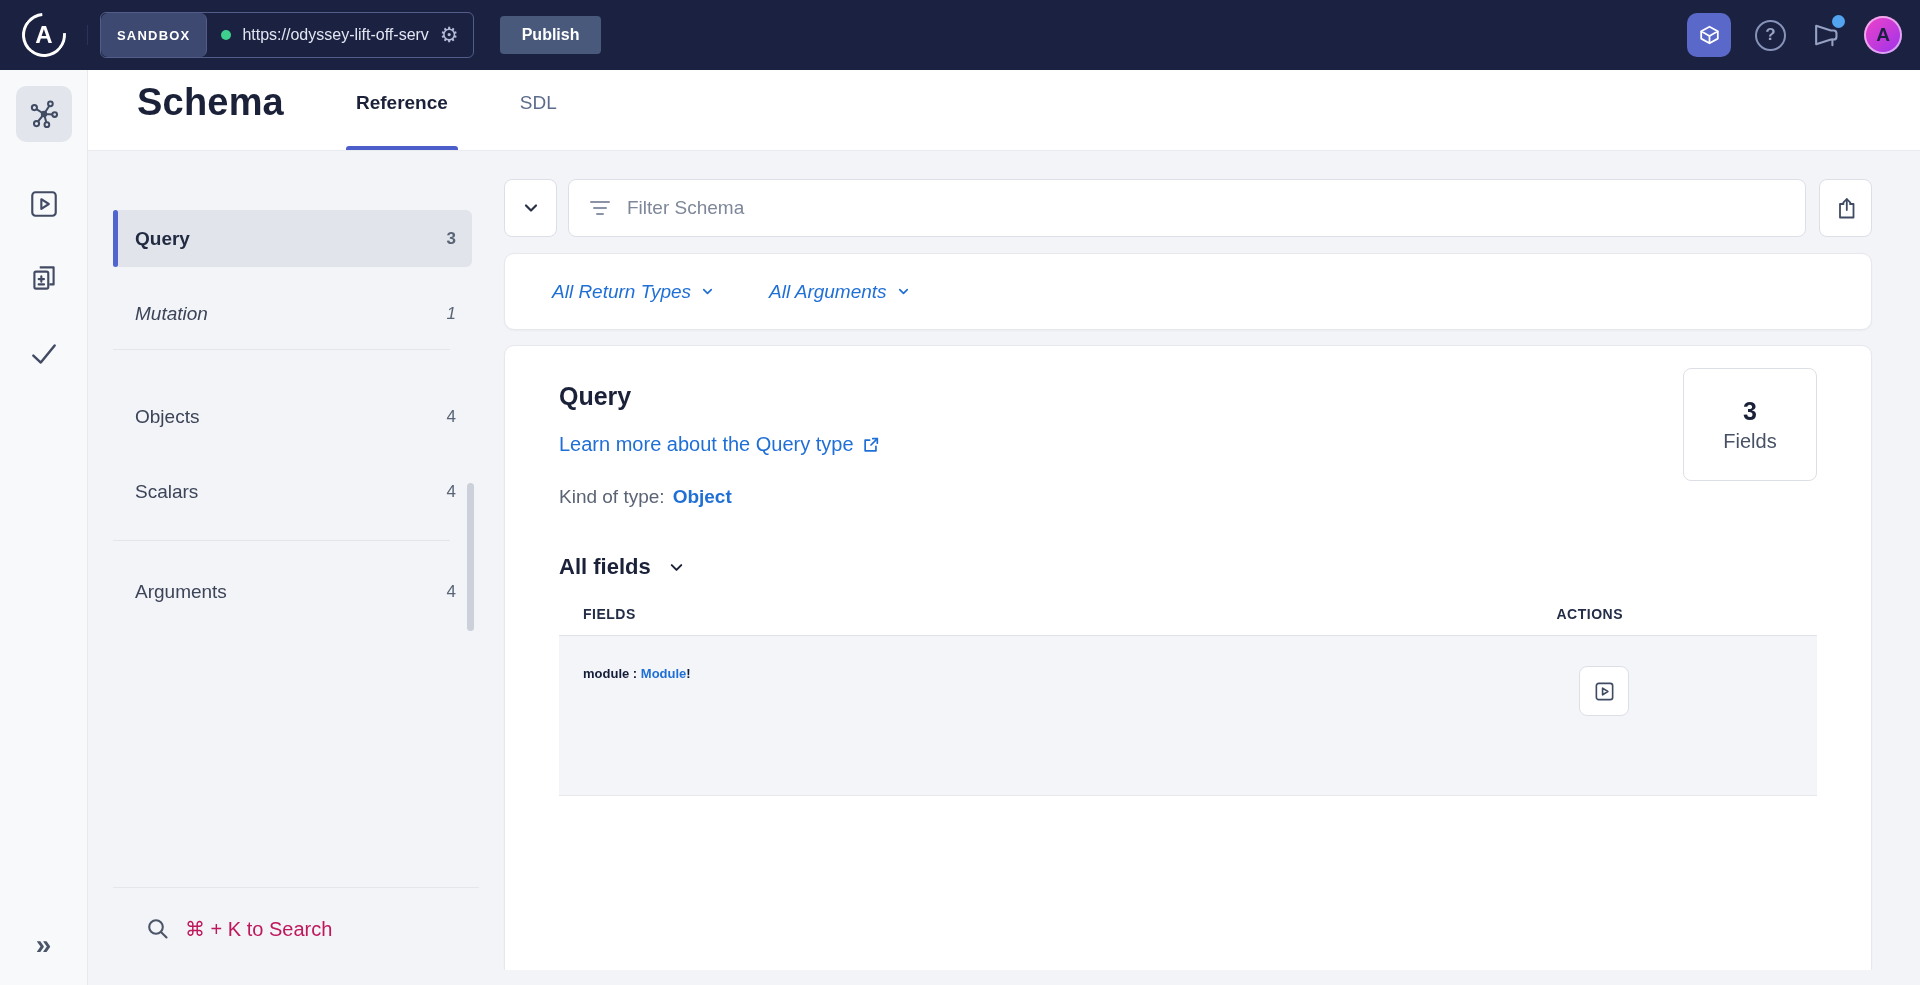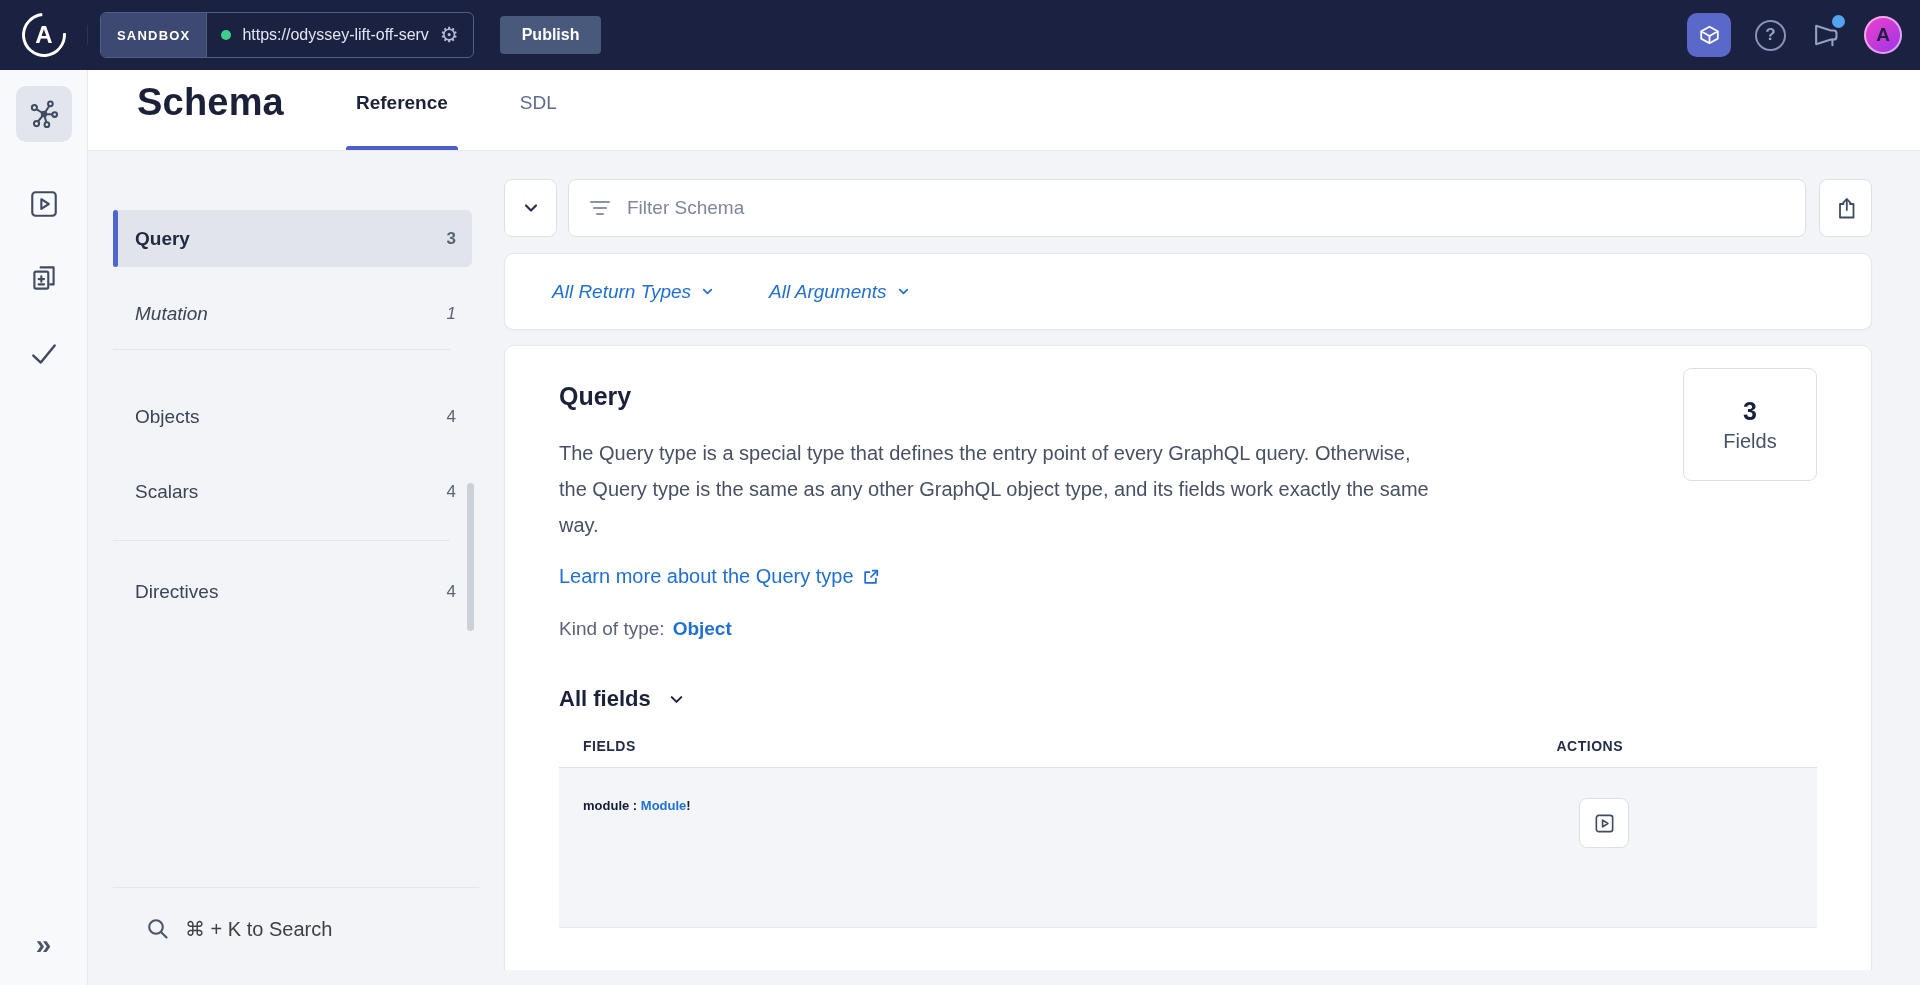--- a/index.html
+++ b/index.html
@@ -12,21 +12,21 @@
   .logo-cell{width:88px;display:flex;justify-content:center;align-items:center;position:relative;}
   .logo-cell:after{content:"";position:absolute;right:0;top:12px;bottom:12px;width:1px;background:#2c3358;}
   .apollo-logo{width:44px;height:44px;position:relative;}
   .apollo-logo .ring{position:absolute;inset:0;border:3px solid #fff;border-right-color:transparent;
     border-radius:50%;transform:rotate(-50deg);}
   .apollo-logo .ltr{position:absolute;inset:0;display:flex;align-items:center;justify-content:center;
     color:#fff;font-weight:bold;font-size:24px;}
   .url-pill{margin-left:12px;height:46px;border:1px solid #525e89;border-radius:6px;display:flex;
     align-items:stretch;overflow:hidden;}
   .sandbox-seg{background:#3d4970;color:#fff;font-size:13px;font-weight:bold;letter-spacing:1.2px;
-    display:flex;align-items:center;padding:0 16px;border-right:1px solid #525e89;}
+    display:flex;align-items:center;padding:0 16px;border-right:1px solid #525e89;border-radius:7px;}
   .url-seg{display:flex;align-items:center;gap:11px;padding:0 14px;}
   .green-dot{width:10px;height:10px;border-radius:50%;background:#3ecf8e;}
   .url-text{color:#e2e6f2;font-size:16px;max-width:218px;white-space:nowrap;overflow:hidden;}
   .gear{font-family:"DejaVu Sans",sans-serif;color:#b3bbd8;font-size:21px;line-height:1;cursor:pointer;}
   .publish-btn{margin-left:26px;background:#48597c;color:#fff;font-weight:bold;font-size:16px;
     border:none;border-radius:4px;padding:10px 22px;cursor:pointer;font-family:inherit;}
   .tb-spacer{flex:1;}
   .cube-btn{width:44px;height:44px;border-radius:10px;background:#5a69c9;border:none;display:flex;
     align-items:center;justify-content:center;cursor:pointer;}
   .help-btn{margin-left:24px;width:31px;height:31px;border-radius:50%;border:2px solid #8793b9;
@@ -67,21 +67,21 @@
   .nav-item .cnt{margin-left:auto;font-size:17px;color:#596476;}
   .nav-item.selected{background:#e1e4ea;color:#222b42;font-weight:bold;}
   .nav-item.selected:before{content:"";position:absolute;left:0;top:0;bottom:0;width:5px;background:#5165cf;
     border-radius:4px;}
   .nav-div{height:1px;background:#e3e5ea;margin:7px 22px 0 0;}
   .mt18{margin-top:18px;font-style:italic;} .mt38{margin-top:38px;} .mt18b{margin-top:18px;} .mt20{margin-top:20px;} .mt22{margin-top:22px;}
   .nav-scrollbar{position:absolute;left:379px;top:428px;width:7px;height:148px;background:#cbd0d9;border-radius:4px;}
   .nav-footer{position:absolute;left:25px;bottom:0;width:366px;height:83px;border-top:1px solid #e4e6ea;
     display:flex;align-items:center;cursor:pointer;}
   .nav-footer .mag{margin-left:32px;display:flex;}
-  .search-hint{margin-left:14px;font-size:20px;color:#404040;}
+  .search-hint{margin-left:14px;font-size:20px;color:#be185d;}
 
   
   .filter-row{position:absolute;left:416px;top:124px;width:1639px;height:58px;display:flex;}
   .chev-btn{width:53px;height:58px;background:#fff;border:1px solid #dcdfe6;border-radius:8px;
     display:flex;align-items:center;justify-content:center;cursor:pointer;}
   .filter-input-wrap{margin-left:11px;width:1238px;height:58px;background:#fff;border:1px solid #dcdfe6;
     border-radius:8px;display:flex;align-items:center;padding:0 20px;}
   .filter-lines{display:flex;flex-direction:column;align-items:center;gap:4px;width:22px;}
   .filter-lines span{display:block;height:2px;background:#8b93a6;border-radius:1px;}
   .fl1{width:20px;} .fl2{width:14px;} .fl3{width:8px;}
@@ -256,21 +256,21 @@
     <div class="nav-item mt38">
       <span>Objects</span>
       <span class="cnt">4</span>
     </div>
     <div class="nav-item mt18b">
       <span>Scalars</span>
       <span class="cnt">4</span>
     </div>
     <div class="nav-div mt20"></div>
     <div class="nav-item mt22">
-      <span>Directives</span>
+      <span>Arguments</span>
       <span class="cnt">4</span>
     </div>
   </div>
 
   <div class="nav-scrollbar"></div>
 
   <div class="nav-footer">
     <span class="mag">
       <svg width="26" height="26" viewBox="0 0 26 26" fill="none" stroke="#4a5568" stroke-width="2.1" stroke-linecap="round">
         <circle cx="11" cy="11" r="6.8"></circle>
@@ -323,21 +323,20 @@
   </div>
 
   <div class="query-card" style="position:absolute;">
     <div class="q-h2">Query</div>
 
     <div class="fields-box">
       <span class="num">3</span>
       <span class="lbl">Fields</span>
     </div>
 
-    <div class="q-desc">The Query type is a special type that defines the entry point of every GraphQL query. Otherwise, the Query type is the same as any other GraphQL object type, and its fields work exactly the same way.</div>
 
     <div class="learn-link">
       <span>Learn more about the Query type</span>
       <svg width="18" height="18" viewBox="0 0 20 20" fill="none" stroke="#1f6fd6" stroke-width="1.9" stroke-linecap="round" stroke-linejoin="round">
         <path d="M8.5 4.5H3.5v12h12v-5"></path>
         <path d="M12 3h5v5"></path>
         <path d="M17 3l-7 7"></path>
       </svg>
     </div>
 

